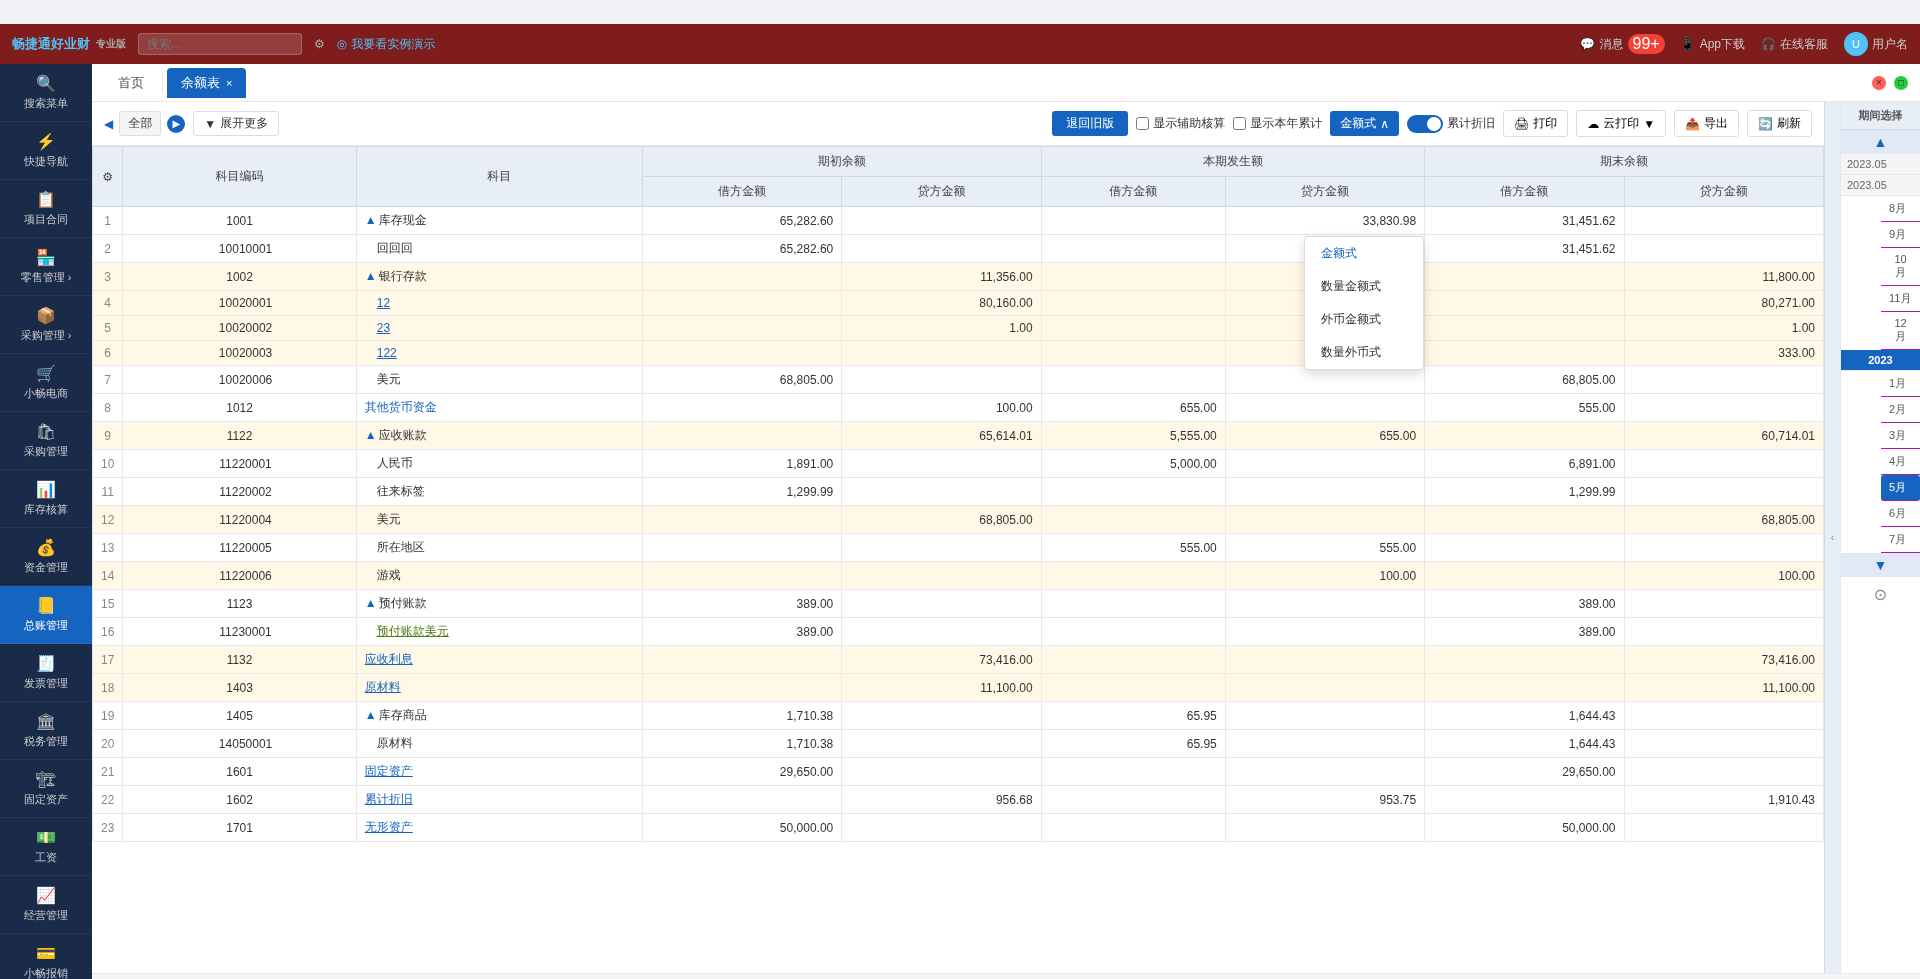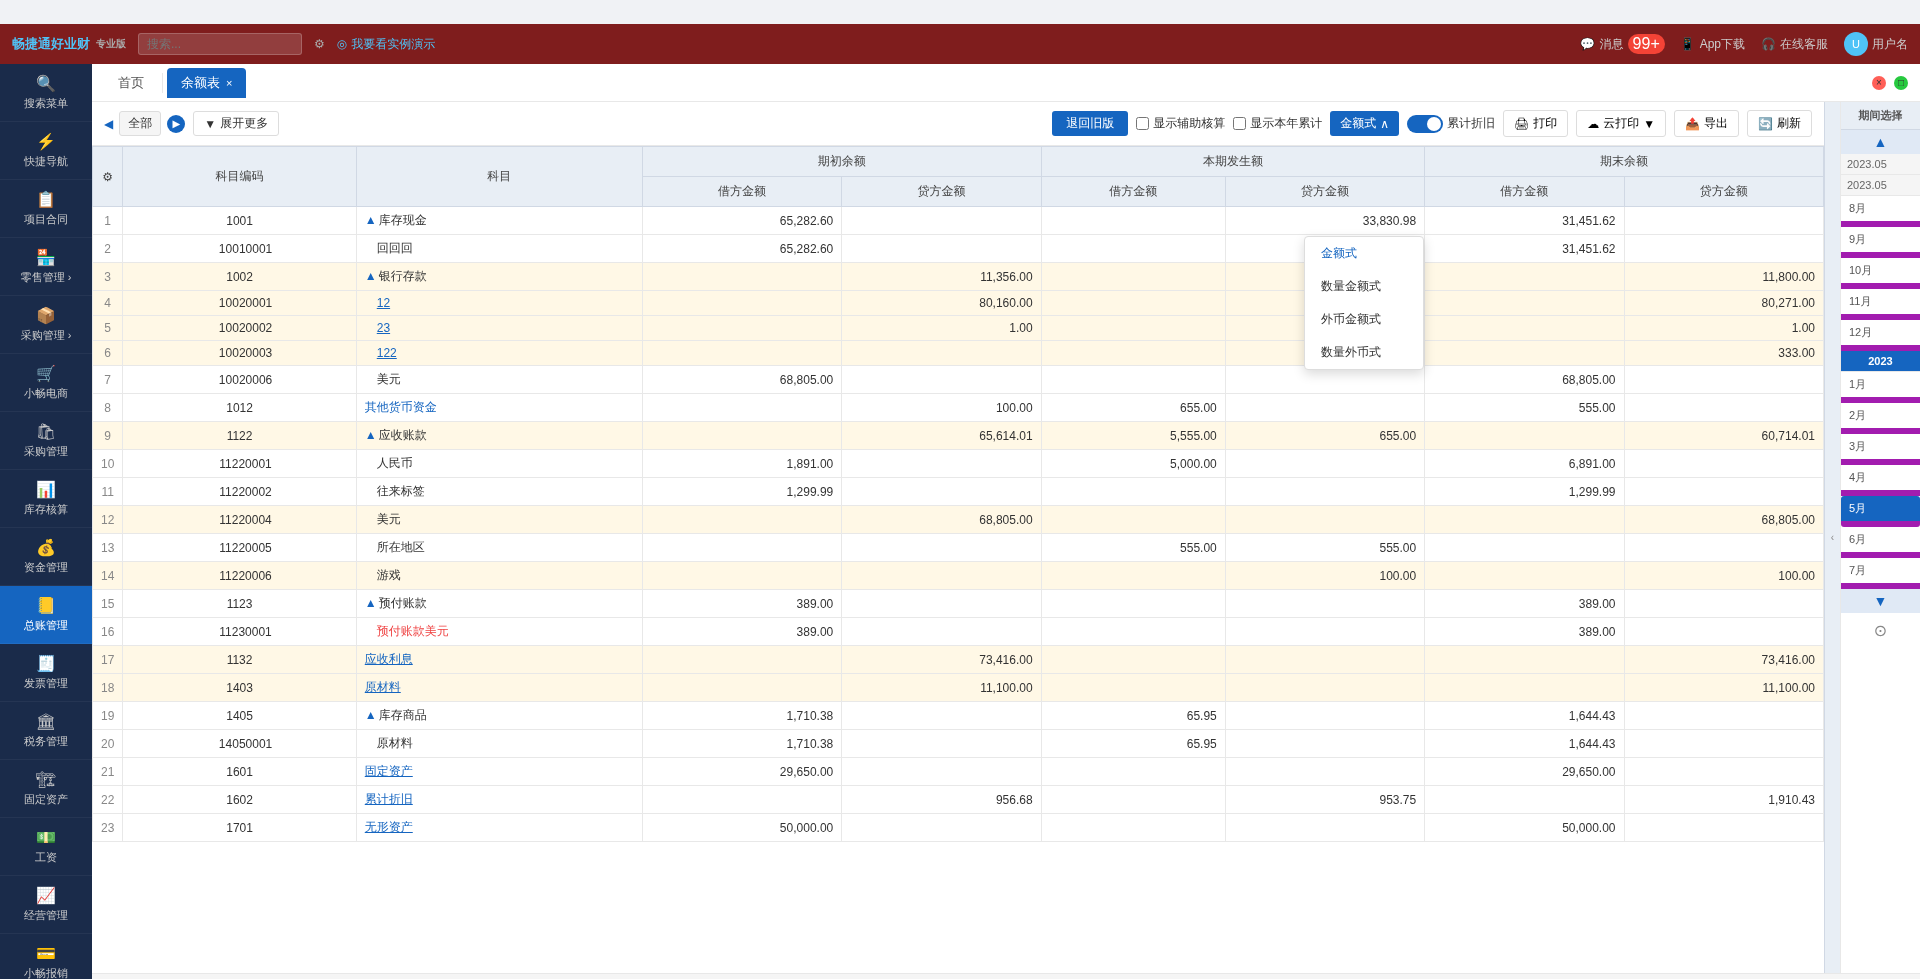--- a/index.html
+++ b/index.html
@@ -326,26 +326,27 @@
     .year-label {
       background: #f5f5f5;
       padding: 4px 6px;
       font-size: 11px;
       color: #666;
       border-bottom: 1px solid #e8e8e8;
     }
     .month-item {
       padding: 5px 8px;
       cursor: pointer;
-      border-bottom: 6px solid #a21caf;
+      border-bottom: 1px solid #a21caf;
       color: #555;
       text-align: center;
       display: flex;
       align-items: center;
       justify-content: space-between;
+      margin-left: 40px;
     }
     .month-item.active { background: #1565c0; color: #fff; border-radius: 3px; }
     .nav-arrow {
       background: #e0e9f5;
       border: none;
       width: 100%;
       padding: 4px;
       cursor: pointer;
       text-align: center;
       font-size: 14px;
@@ -746,21 +747,21 @@
     <td class="num-col">389.00</td>
     <td class="num-col"></td>
     <td class="num-col"></td>
     <td class="num-col"></td>
     <td class="num-col">389.00</td>
     <td class="num-col"></td>
   </tr>
                 <tr>
     <td class="row-num">16</td>
     <td class="center-col row-code" style="padding-left:20px;">11230001</td>
-    <td style="color:#ef4444;cursor:pointer;padding-left:20px;">预付账款美元</td>
+    <td style="color:#4d7c0f;text-decoration:underline;cursor:pointer;padding-left:20px;">预付账款美元</td>
     <td class="num-col">389.00</td>
     <td class="num-col"></td>
     <td class="num-col"></td>
     <td class="num-col"></td>
     <td class="num-col">389.00</td>
     <td class="num-col"></td>
   </tr>
                 <tr class="row-highlighted">
     <td class="row-num">17</td>
     <td class="center-col row-code" style="">1132</td>

